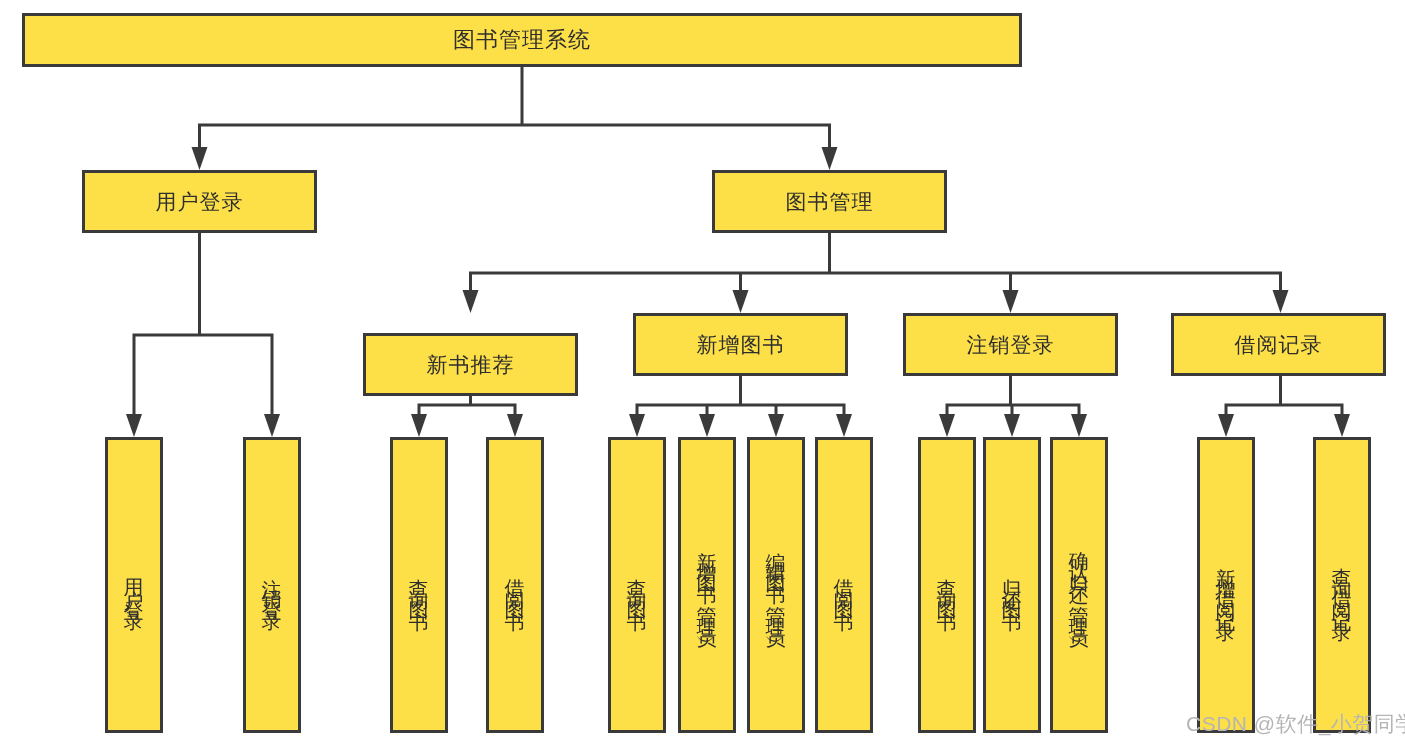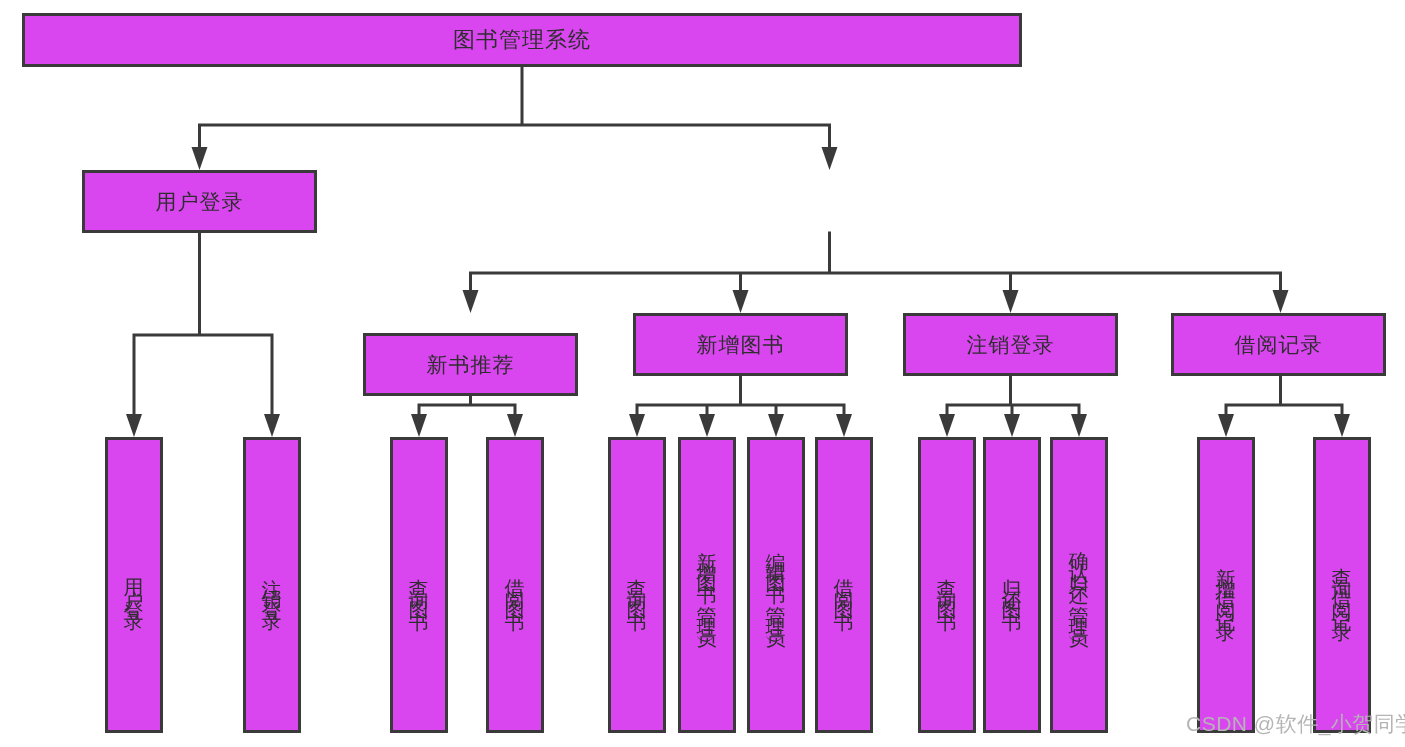--- a/index.html
+++ b/index.html
@@ -2,21 +2,21 @@
 <html><head>
 <meta charset="utf-8">
 <style>
   html,body{margin:0;padding:0;background:#ffffff;}
   .canvas{
     position:relative;width:1405px;height:747px;background:#ffffff;
     font-family:"Liberation Sans",sans-serif;color:#2e2e2e;overflow:hidden;
   }
   .connectors{position:absolute;left:0;top:0;width:1405px;height:747px;}
   .box{
-    position:absolute;background:#d946ef;border:3px solid #3a3a3a;
+    position:absolute;background:#fde047;border:3px solid #3a3a3a;
     box-sizing:border-box;display:flex;align-items:center;justify-content:center;
   }
   .hlabel{font-size:21px;letter-spacing:1px;white-space:nowrap;}
   .root{left:22px;top:13px;width:1000px;height:54px;}
   .root .hlabel{font-size:22px;}
   .lvl2{top:170px;width:235px;height:63px;}
   .lvl3{top:313px;width:215px;height:63px;}
   .leaf{top:437px;width:58px;height:296px;}
   .vlabel{
     writing-mode:vertical-rl;text-orientation:mixed;
@@ -54,20 +54,23 @@
       <polygon points="1218,414 1234,414 1226,437" fill="#3a3a3a"></polygon>
       <polygon points="1334,414 1350,414 1342,437" fill="#3a3a3a"></polygon>
     </svg>
 
   <div class="box root">
     <span class="hlabel">图书管理系统</span>
   </div>
 
   <div class="box lvl2" style="left:82px;">
     <span class="hlabel">用户登录</span>
+  </div>
+  <div class="box lvl2" style="left:712px;">
+    <span class="hlabel">图书管理</span>
   </div>
 
   <div class="box lvl3" style="left:363px;margin-top:20px;">
     <span class="hlabel">新书推荐</span>
   </div>
   <div class="box lvl3" style="left:633px;">
     <span class="hlabel">新增图书</span>
   </div>
   <div class="box lvl3" style="left:903px;">
     <span class="hlabel">注销登录</span>

